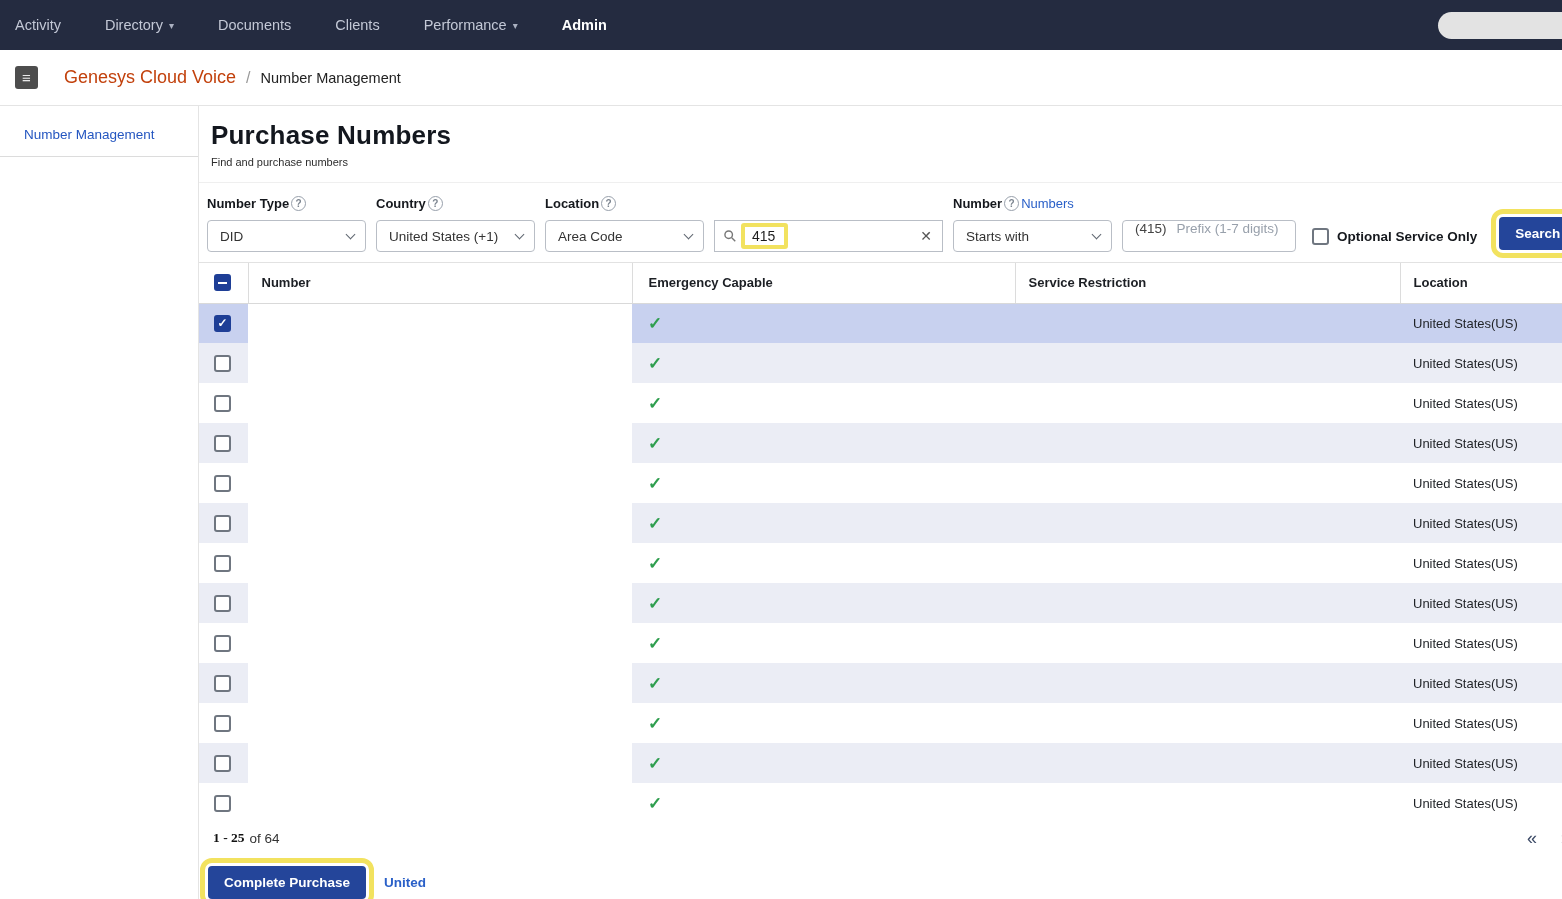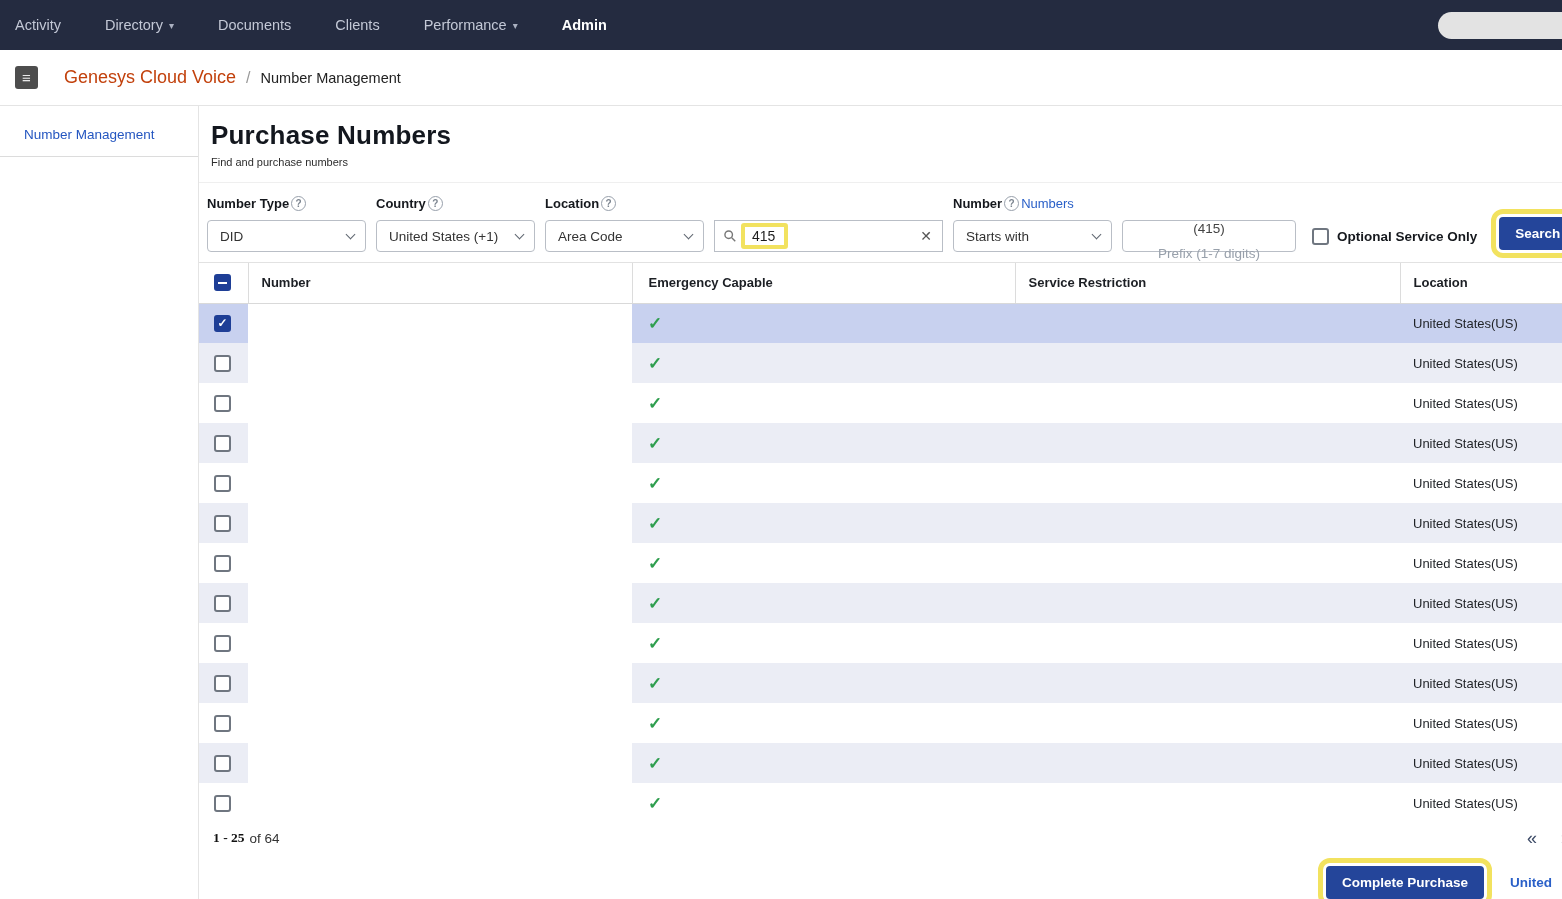--- a/index.html
+++ b/index.html
@@ -35,21 +35,21 @@
   .flabel { display: flex; align-items: center; gap: 2px; font-size: 13px; font-weight: bold; color: #15181d; height: 16px; }
   .qicon { width: 15px; height: 15px; border: 1px solid #98a0ab; border-radius: 50%; color: #7c8590; font-size: 10px; font-weight: bold; display: flex; align-items: center; justify-content: center; }
   .optional { color: #2a60c8; font-weight: normal; }
   .ctrl-row { display: flex; gap: 10px; align-items: center; }
   .select { width: 159px; height: 32px; border: 1px solid #b9bec6; border-radius: 4px; background: #fff; display: flex; align-items: center; justify-content: space-between; padding: 0 11px 0 12px; font-size: 13.5px; color: #333; cursor: pointer; }
   .chev { width: 7px; height: 7px; border-right: 1.6px solid #5f6670; border-bottom: 1.6px solid #5f6670; transform: rotate(45deg); margin-top: -4px; }
   .searchbox { width: 229px; height: 32px; border: 1px solid #b9bec6; border-radius: 0; display: flex; align-items: center; gap: 4px; padding: 0 10px 0 8px; background: #fff; }
   .hl-text { border: 4px solid #f2e25f; border-radius: 3px; padding: 1px 9px 1px 7px; font-size: 14px; color: #1d1d1d; }
   .sb-spacer { flex: 1; }
   .clear-x { background: none; border: none; color: #555; font-size: 14px; cursor: pointer; padding: 0; }
-  .prefixbox { width: 174px; height: 32px; border: 1px solid #b9bec6; border-radius: 4px; display: flex; align-items: center; gap: 10px; padding: 0 12px; font-size: 13.5px; background: #fff; flex-direction: column; }
+  .prefixbox { width: 174px; height: 32px; border: 1px solid #b9bec6; border-radius: 4px; display: flex; align-items: flex-start; gap: 10px; padding: 0 12px; font-size: 13.5px; background: #fff; }
   .prefix-val { color: #444; }
   .prefix-ph { color: #98a0ab; }
   .em-check { display: flex; align-items: center; gap: 8px; margin: 0 2px 7px 6px; }
   .cb { width: 17px; height: 17px; border: 2px solid #6f7680; border-radius: 3px; background: #fff; display: flex; align-items: center; justify-content: center; cursor: pointer; flex: 0 0 auto; }
   .cb-on, .cb-ind { background: #1e3e96; border-color: #1e3e96; }
   .tick { color: #fff; font-size: 12px; font-weight: bold; line-height: 1; }
   .dash { width: 9px; height: 2.5px; background: #fff; }
   .em-label { font-size: 13.5px; font-weight: bold; color: #15181d; white-space: nowrap; }
   .hl-ring { outline: 5px solid #f2e25f; outline-offset: 3px; border-radius: 4px; display: inline-block; }
   .search-ring { margin: 0 12px 2px 10px; }
@@ -67,21 +67,21 @@
   td.col-em, th.col-em { padding-left: 16px; }
   .greencheck { color: #2f9e4f; font-size: 17px; font-weight: bold; }
   
   .pagination { display: flex; align-items: center; padding: 9px 0 9px 14px; font-size: 13.5px; }
   .pg-range { font-weight: bold; color: #121212; font-family: Liberation Serif, serif; }
   .pg-total { margin-left: 5px; color: #333; }
   .pg-nav { margin-left: auto; display: flex; gap: 24px; align-items: center; }
   .pg-btn { background: none; border: none; color: #3c4a66; font-size: 18px; cursor: pointer; padding: 0; line-height: 1; }
   .pg-next { margin-right: -9px; }
   
-  .footer-actions { display: flex; align-items: center; gap: 20px; padding: 10px 4px 0 9px; justify-content: flex-end; }
+  .footer-actions { display: flex; align-items: center; gap: 12px; padding: 10px 12px 0 9px; }
   .btn-cancel { background: none; border: none; color: #2a60c8; font-weight: bold; font-size: 13.5px; cursor: pointer; }
   .mag-icon { flex: 0 0 auto; display: flex; }
 </style>
 </head>
 <body>
 
 <div class="topnav">
   <nav class="nav-items" id="nav-items">
       <div class="nav-item">
         <span>Activity</span>

